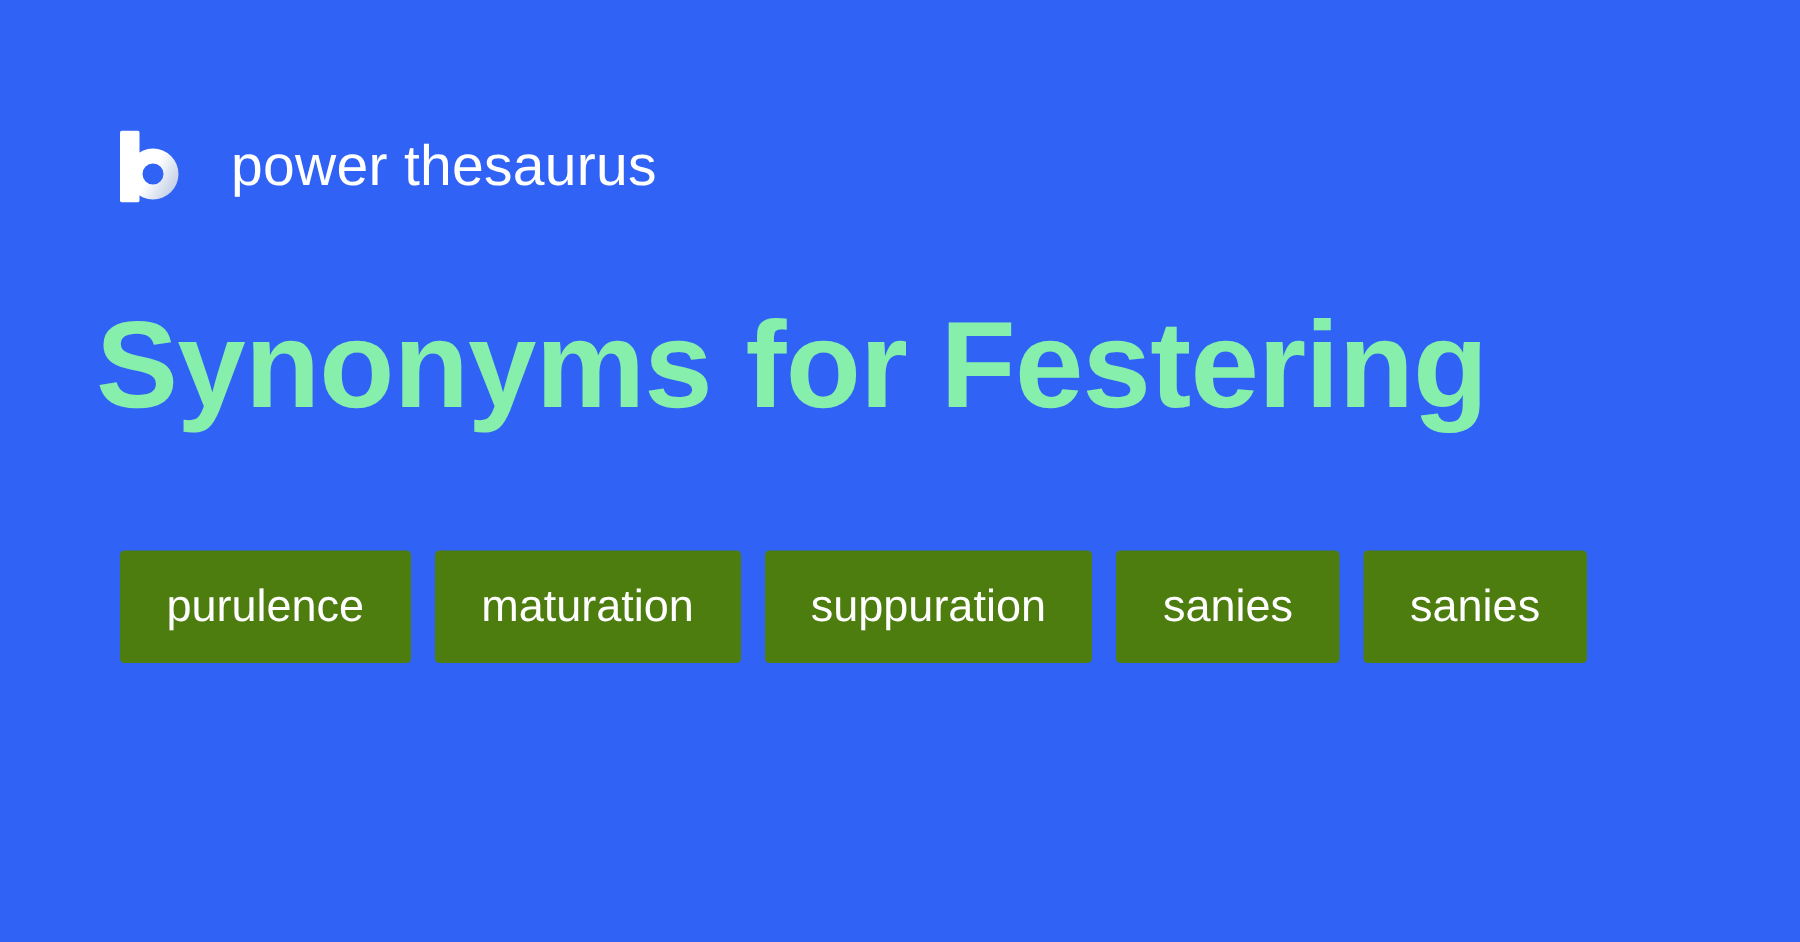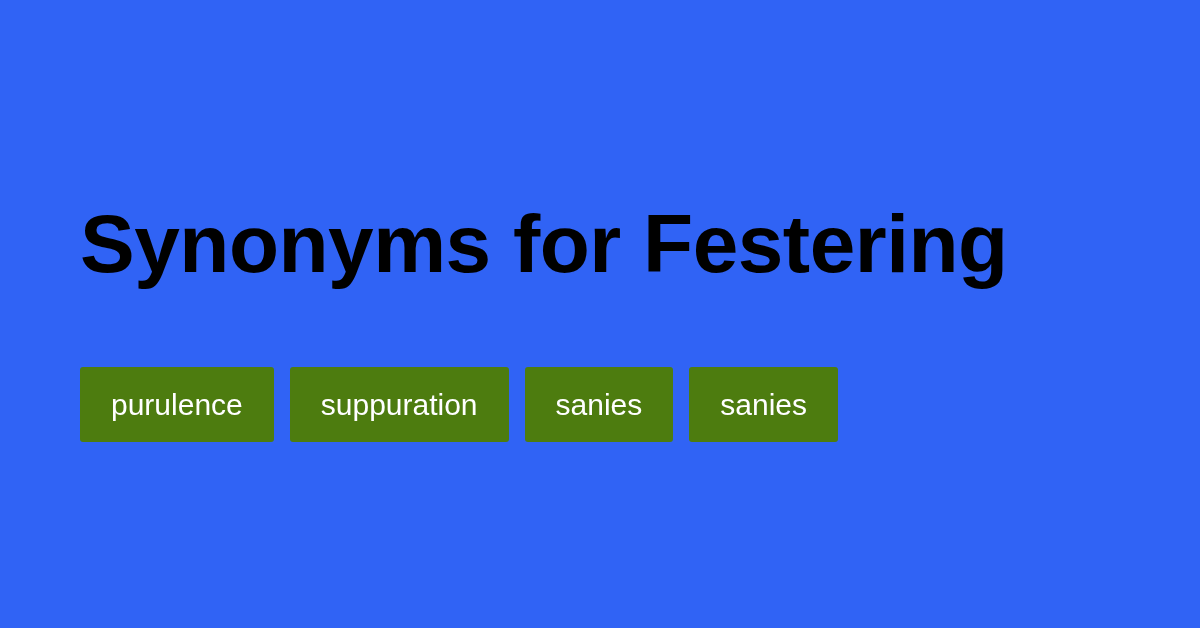--- a/index.html
+++ b/index.html
@@ -42,24 +42,24 @@
     font-size: 38px;
     font-weight: 400;
     letter-spacing: 0.2px;
     line-height: 1;
     white-space: nowrap;
   }
 
   
   .title {
     position: absolute;
-    left: 80px;
+    left: 64px;
     top: 196px;
     margin: 0;
-    color: #000000;
+    color: #86efac;
     font-size: 82px;
     font-weight: 700;
     line-height: 96px;
     letter-spacing: -0.5px;
     white-space: nowrap;
   }
 
   
   .chips {
     position: absolute;
@@ -85,23 +85,38 @@
     font-weight: 400;
     line-height: 1;
     white-space: nowrap;
   }
 </style>
 </head>
 <body>
 
 <div class="card">
 
+  <div class="brand">
+    <svg class="brand-logo" viewBox="0 0 46 48">
+      <defs>
+        <linearGradient id="logoGrad" x1="0" y1="0" x2="1" y2="0.6">
+          <stop offset="0%" stop-color="#ffffff"></stop>
+          <stop offset="55%" stop-color="#ffffff"></stop>
+          <stop offset="100%" stop-color="#c6d2e8"></stop>
+        </linearGradient>
+      </defs>
+      <path d="M22 12 A17 17 0 1 1 22 46 A17 17 0 1 1 22 12 Z M22 22 A7 7 0 1 0 22 36 A7 7 0 1 0 22 22 Z" fill="url(#logoGrad)"></path>
+      <rect x="0" y="0" width="13" height="48" rx="1.5" fill="#ffffff"></rect>
+    </svg>
+    <span class="brand-name">power thesaurus</span>
+  </div>
 
   <h1 class="title">Synonyms for Festering</h1>
 
   <div class="chips">
     <div class="chip">purulence</div>
+    <div class="chip">maturation</div>
     <div class="chip">suppuration</div>
     <div class="chip">sanies</div>
     <div class="chip">sanies</div>
   </div>
 
 </div>
 
 </body></html>

